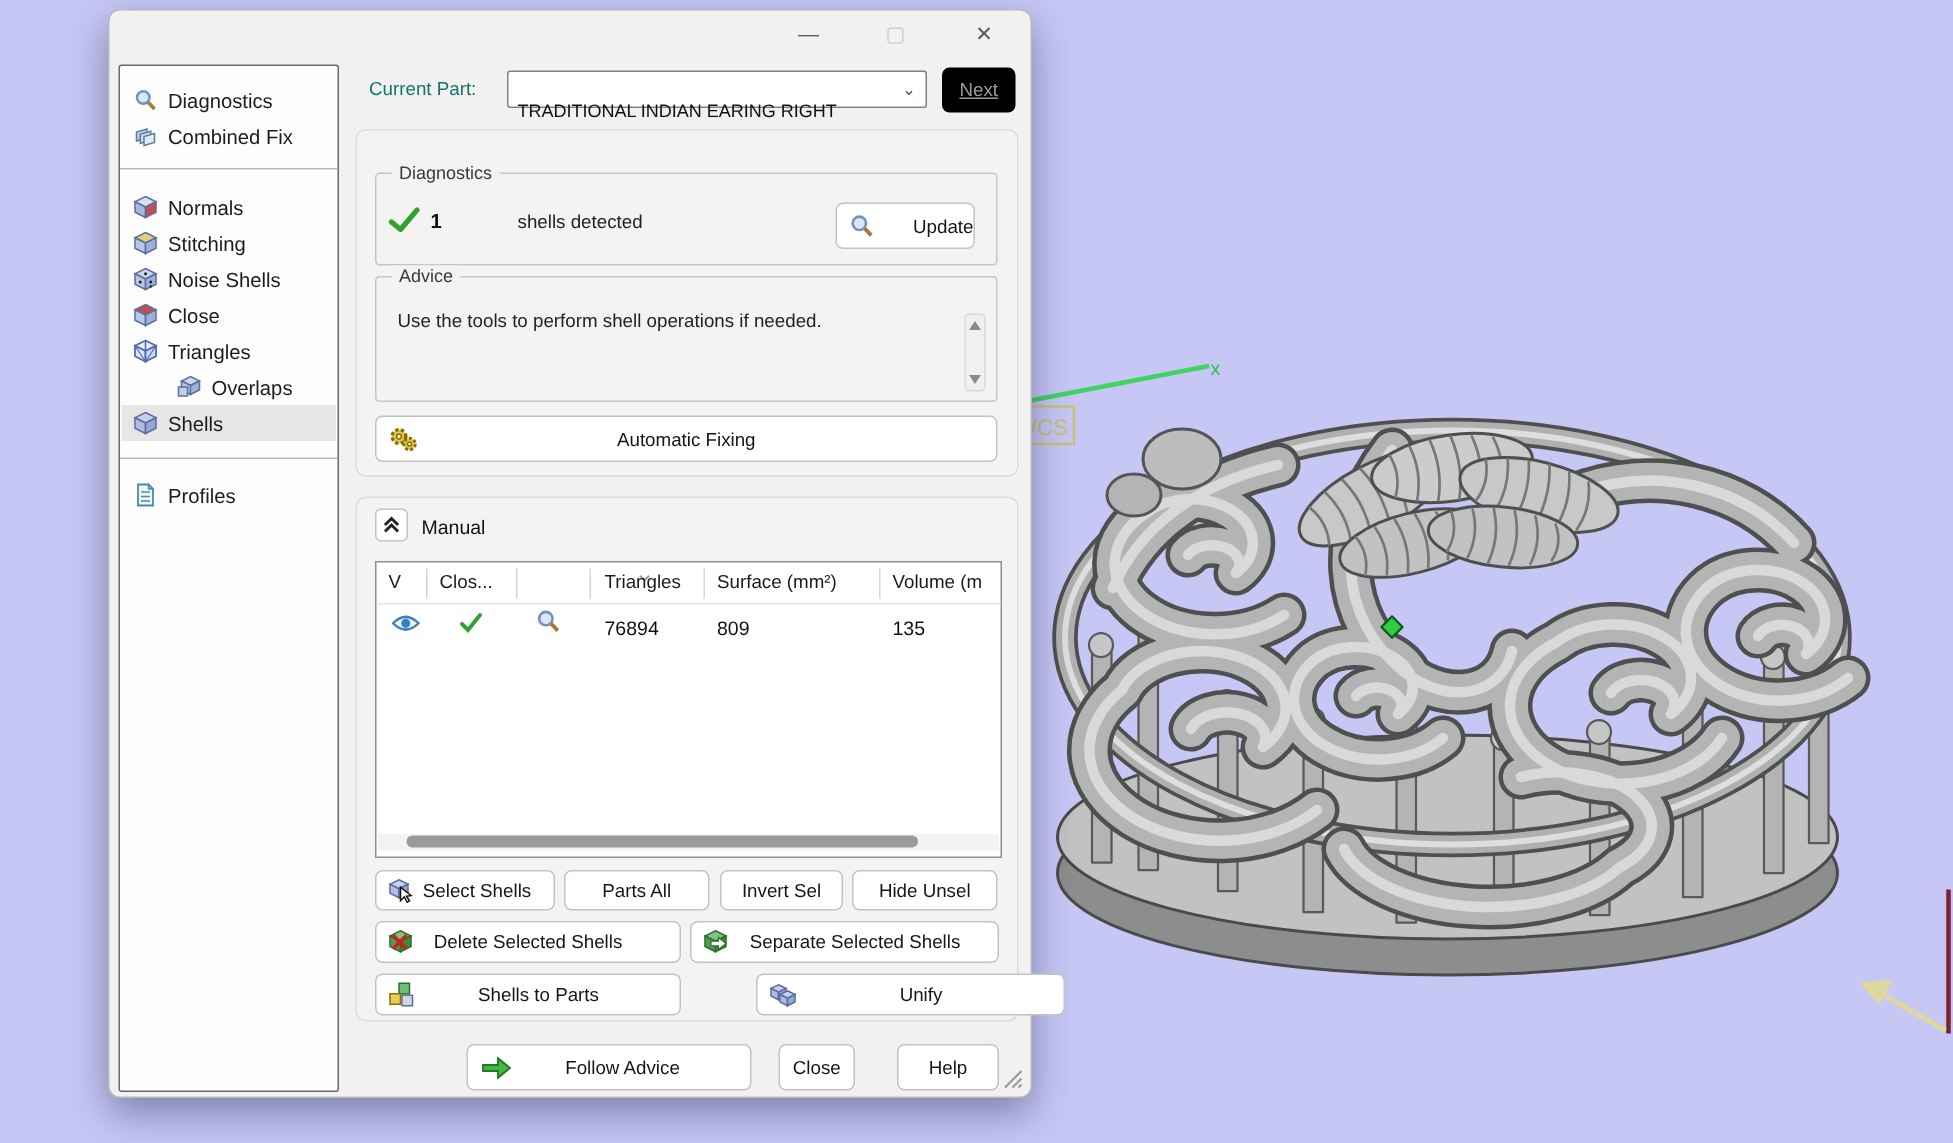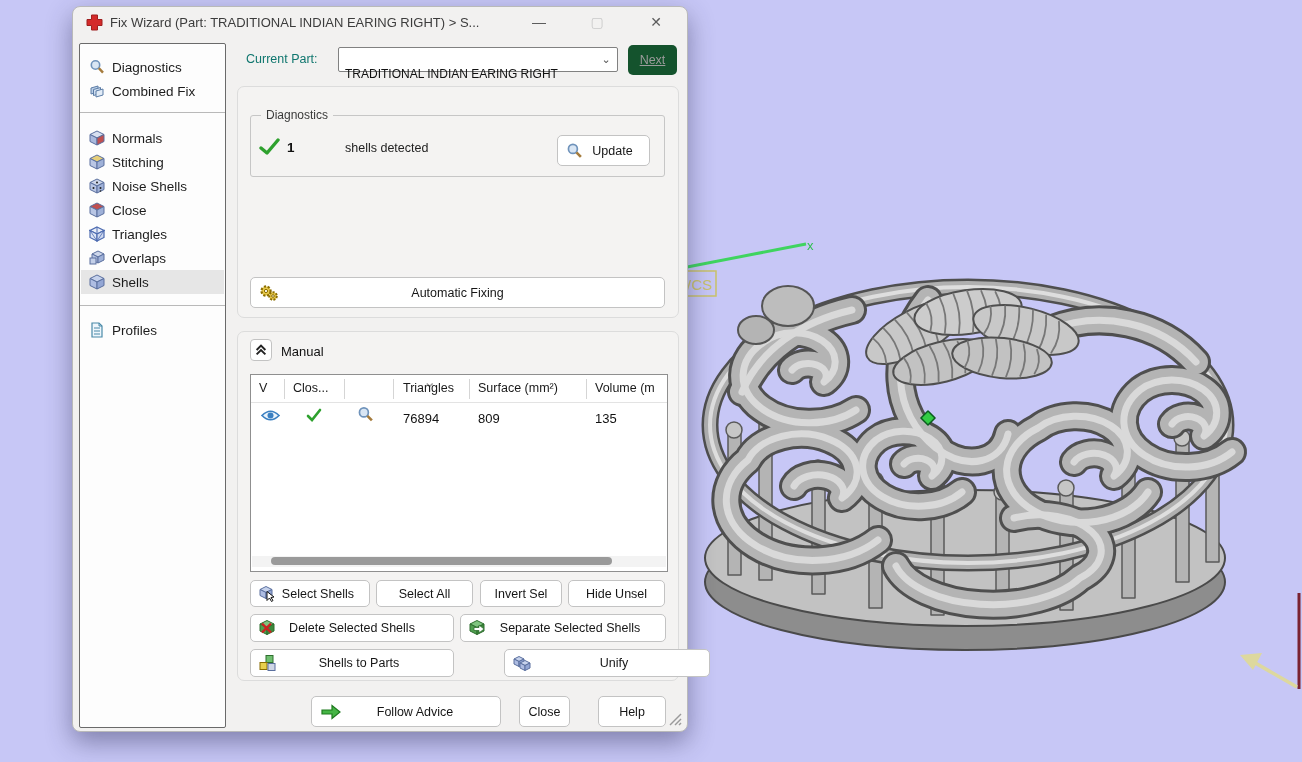--- a/index.html
+++ b/index.html
@@ -25,21 +25,21 @@
                gap:7px; padding-left:8px; font-size:13.5px; color:#1c1c1c; cursor:default; }
   .side-item.selected { background:#e6e6e6; }
   .side-sep { position:absolute; left:0px; width:145px; height:1px; background:#b9b9b9; }
   .side-item svg { flex:0 0 auto; }
 
   .cp-label { position:absolute; left:173px; top:45px; font-size:12.5px; color:#0f766e;text-align:right; }
   .dropdown { position:absolute; left:265px; top:40px; width:280px; height:25px; background:#fff;
               border:1px solid #818181; border-radius:2px; display:flex; align-items:center; font-size:12px; color:#111; }
   .dropdown .dd-text { padding-left:6px; flex:1; white-space:nowrap; overflow:hidden;margin-top:28px; }
   .dd-chev { width:22px; color:#555; font-size:11px; text-align:center; }
-  .btn-next { position:absolute; left:555px; top:38px; width:49px; height:30px; background:#14532d;
+  .btn-next { position:absolute; left:555px; top:38px; width:49px; height:30px; background:#000000;
               border:none; border-radius:5px; font-size:12.5px; color:#9b9b9b; display:flex; align-items:center; justify-content:center;text-decoration:underline; }
 
   .panel { position:absolute; background:#f4f3f2; border:1px solid #dcdcdc; border-radius:7px; }
   .panel1 { left:164px; top:79px; width:442px; height:232px; }
   .panel2 { left:164px; top:324px; width:442px; height:350px; }
 
   .groupbox { position:absolute; border:1px solid #c6c6c6; border-radius:3px; }
   .legend { position:absolute; top:-8px; left:10px; background:#f4f3f2; padding:0 5px; font-size:12px; color:#3a3a3a; }
 
   .btn { background:#fff; border:1px solid #c3c3c3; border-radius:5px; font-size:12.5px; color:#161616;
@@ -226,26 +226,20 @@
 
     <g>
       <line x1="1299" y1="593" x2="1299" y2="689" stroke="#7a2230" stroke-width="3"></line>
       <line x1="1297" y1="687" x2="1250" y2="660" stroke="#ddd89e" stroke-width="3.5"></line>
       <polygon points="1240,655 1262,653 1253,670" fill="#ddd89e"></polygon>
     </g>
   </svg>
 
   <div class="dialog">
 
-    <div class="titlebar">
-      <svg class="app-icon" viewBox="0 0 17 17">
-        <path d="M5.5 1 h6 v4.5 H16 v6 h-4.5 V16 h-6 v-4.5 H1 v-6 h4.5 Z" fill="#d42a2a" stroke="#9e1f1f" stroke-width="1"></path>
-      </svg>
-      <span class="title-text">Fix Wizard (Part: TRADITIONAL INDIAN EARING RIGHT) &gt; S...</span>
-    </div>
     <div class="win-btn" style="left:446px;">—</div>
     <div class="win-btn max" style="left:504px;">▢</div>
     <div class="win-btn" style="left:563px;">✕</div>
 
     <div class="sidebar">
       <div class="side-item" style="top:11px;">
         <svg width="16" height="16" viewBox="0 0 16 16">
           <circle cx="6.5" cy="6" r="4.2" fill="#d9e6f4" stroke="#6f93bb" stroke-width="1.6"></circle>
           <line x1="9.8" y1="9.2" x2="14" y2="13.6" stroke="#a57b3c" stroke-width="2.4"></line>
         </svg>
@@ -300,21 +294,21 @@
         <svg width="16" height="16" viewBox="0 0 16 16">
           <polygon points="8,1 15,4.5 8,8 1,4.5" fill="#e9eef8" stroke="#4d6bb0" stroke-width="1.2"></polygon>
           <polygon points="1,4.5 8,8 8,15 1,11.5" fill="#dfe6f5" stroke="#4d6bb0" stroke-width="1.2"></polygon>
           <polygon points="15,4.5 8,8 8,15 15,11.5" fill="#cfd9ef" stroke="#4d6bb0" stroke-width="1.2"></polygon>
           <line x1="8" y1="1" x2="8" y2="8" stroke="#4d6bb0" stroke-width="1"></line>
           <line x1="1" y1="4.5" x2="8" y2="15" stroke="#4d6bb0" stroke-width="0.8"></line>
           <line x1="15" y1="4.5" x2="8" y2="15" stroke="#4d6bb0" stroke-width="0.8"></line>
         </svg>
         <span>Triangles</span>
       </div>
-      <div class="side-item" style="top:202px;">
+      <div class="side-item" style="top:202px;justify-content:center;">
         <svg width="16" height="16" viewBox="0 0 16 16">
           <polygon points="9,1 15,4 9,7 3,4" fill="#cdd6ea" stroke="#5a6f9e" stroke-width="1"></polygon>
           <polygon points="3,4 9,7 9,13 3,10" fill="#b9c6e4" stroke="#5a6f9e" stroke-width="1"></polygon>
           <polygon points="15,4 9,7 9,13 15,10" fill="#9fb1d8" stroke="#5a6f9e" stroke-width="1"></polygon>
           <rect x="1" y="8" width="6" height="6" fill="#c3cfe8" stroke="#5a6f9e" stroke-width="1"></rect>
         </svg>
         <span>Overlaps</span>
       </div>
       <div class="side-item selected" style="top:226px;text-align:right;">
         <svg width="16" height="16" viewBox="0 0 16 16">
@@ -345,31 +339,39 @@
     <div class="btn-next">Next</div>
 
     <div class="panel panel1">
       <div class="groupbox" style="left:12px; top:28px; width:415px; height:62px;">
         <span class="legend">Diagnostics</span>
         <svg class="check-big" width="22" height="18" viewBox="0 0 22 18">
           <polyline points="2,10 8,15 19,2" fill="none" stroke="#2ea12e" stroke-width="3.4" stroke-linecap="round" stroke-linejoin="round"></polyline>
         </svg>
         <span class="diag-count">1</span>
         <span class="diag-msg">shells detected</span>
-        <div class="btn" style="left:306px; top:19px; width:93px; height:31px; padding-left:18px;">
+        <div class="btn" style="left:306px; top:19px; width:93px; height:31px; padding-left:18px;justify-content:flex-end;">
           <span class="bicon">
             <svg width="17" height="17" viewBox="0 0 16 16">
               <circle cx="6.5" cy="6" r="4.2" fill="#d9e6f4" stroke="#6f93bb" stroke-width="1.6"></circle>
               <line x1="9.8" y1="9.2" x2="14" y2="13.6" stroke="#a57b3c" stroke-width="2.4"></line>
             </svg>
           </span>
           <span>Update</span>
         </div>
       </div>
 
+      <div class="groupbox" style="left:12px; top:97px; width:415px; height:84px;">
+        <span class="legend">Advice</span>
+        <div class="advice-text">Use the tools to perform shell operations if needed.</div>
+        <div class="vscroll">
+          <div class="tri-up"></div>
+          <div class="tri-dn"></div>
+        </div>
+      </div>
 
       <div class="btn" style="left:12px; top:190px; width:415px; height:31px;">
         <span class="bicon">
           <svg width="20" height="18" viewBox="0 0 20 18">
             <circle cx="7" cy="7" r="4.6" fill="#e7c84a" stroke="#8a6d00" stroke-width="2.2" stroke-dasharray="2.2 1.6"></circle>
             <circle cx="7" cy="7" r="1.6" fill="#fff" stroke="#8a6d00"></circle>
             <circle cx="14" cy="12" r="3.8" fill="#e7c84a" stroke="#8a6d00" stroke-width="2" stroke-dasharray="2 1.4"></circle>
             <circle cx="14" cy="12" r="1.3" fill="#fff" stroke="#8a6d00"></circle>
           </svg>
         </span>
@@ -426,21 +428,21 @@
         <span class="bicon">
           <svg width="17" height="17" viewBox="0 0 17 17">
             <polygon points="7,1 13,4 7,7 1,4" fill="#c6d2ec" stroke="#5a6f9e"></polygon>
             <polygon points="1,4 7,7 7,13 1,10" fill="#aebde2" stroke="#5a6f9e"></polygon>
             <polygon points="13,4 7,7 7,13 13,10" fill="#93a6d4" stroke="#5a6f9e"></polygon>
             <polygon points="8,6 8,15 10.5,12.5 12.5,16 14,15 12,12 15,11.5" fill="#fff" stroke="#111" stroke-width="1"></polygon>
           </svg>
         </span>
         <span>Select Shells</span>
       </div>
-      <div class="btn" style="left:138px; top:248px; width:97px; height:27px;">Select All</div>
+      <div class="btn" style="left:138px; top:248px; width:97px; height:27px;">Parts All</div>
       <div class="btn" style="left:242px; top:248px; width:82px; height:27px;">Invert Sel</div>
       <div class="btn" style="left:330px; top:248px; width:97px; height:27px;">Hide Unsel</div>
 
       <div class="btn" style="left:12px; top:282px; width:204px; height:28px; ">
         <span class="bicon">
           <svg width="18" height="17" viewBox="0 0 18 17">
             <polygon points="8,1 15,4.5 8,8 1,4.5" fill="#7fc47f" stroke="#2e6e2e"></polygon>
             <polygon points="1,4.5 8,8 8,15 1,11.5" fill="#4f9e4f" stroke="#2e6e2e"></polygon>
             <polygon points="15,4.5 8,8 8,15 15,11.5" fill="#3c8a3c" stroke="#2e6e2e"></polygon>
             <line x1="3" y1="4" x2="12" y2="13" stroke="#cc2222" stroke-width="2.4"></line>

